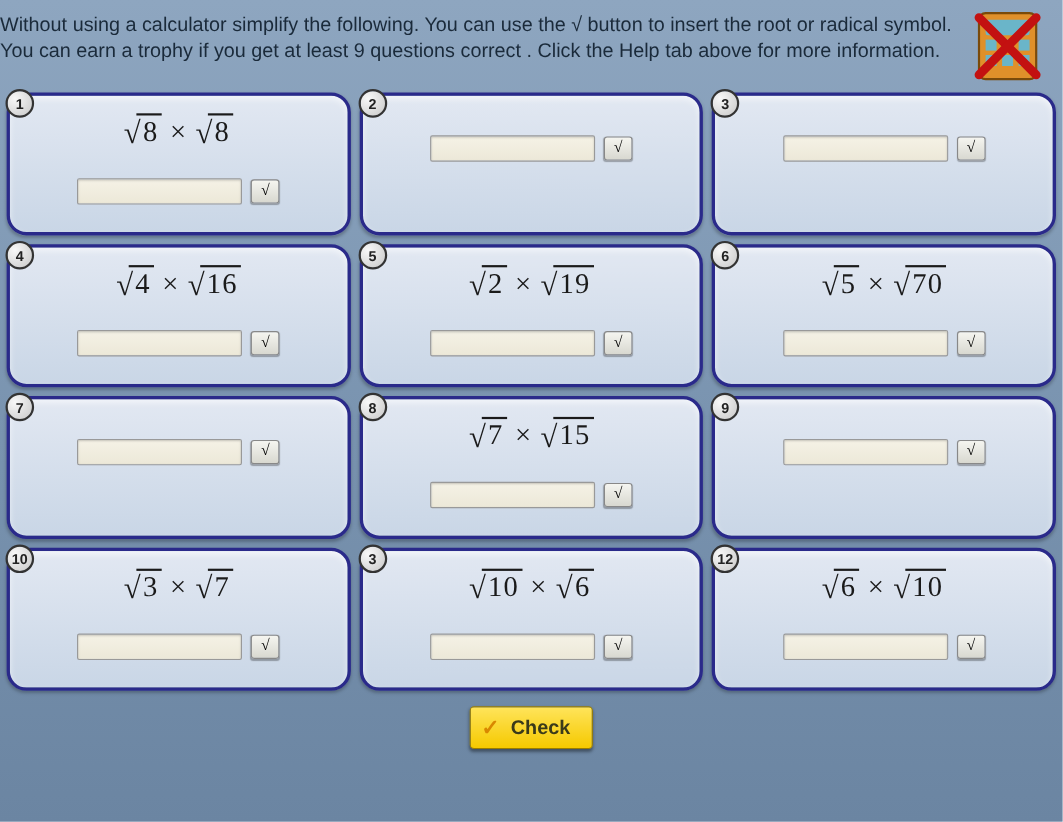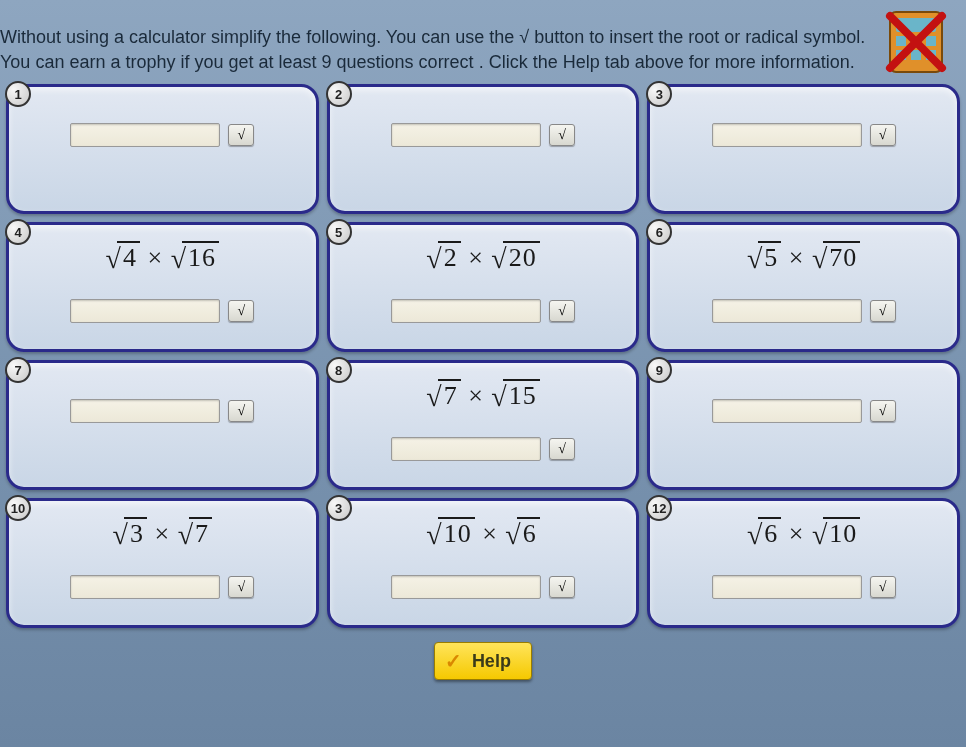--- a/index.html
+++ b/index.html
@@ -6,21 +6,21 @@
 body {
   font-family: Verdana, Geneva, sans-serif;
   background: linear-gradient(180deg, #8ea6c0 0%, #7a94b0 50%, #6b85a2 100%);
   width: 966px;
   height: 747px;
   overflow: hidden;
   position: relative;
 }
 .header {
   display: flex;
-  align-items: flex-end;
+  align-items: flex-start;
   padding: 10px 10px 10px 0;
   gap: 12px;
 }
 .instructions {
   flex: 1;
   color: #1a2a3a;
   font-size: 18px;
   line-height: 1.35;
   font-weight: 500;
 }
@@ -151,20 +151,25 @@
       <line x1="6" y1="6" x2="58" y2="58" stroke="#c31111" stroke-width="8" stroke-linecap="round"></line>
       <line x1="58" y1="6" x2="6" y2="58" stroke="#c31111" stroke-width="8" stroke-linecap="round"></line>
     </svg>
   </div>
 </div>
 
 <div class="grid">
 
   <div class="card">
     <div class="card-num">1</div>
+    <div class="expr">
+      <span class="sqrt"><span class="radical">√</span><span class="radicand">8</span></span>
+      ×
+      <span class="sqrt"><span class="radical">√</span><span class="radicand">8</span></span>
+    </div>
     <div class="answer-row">
       <input class="answer-input" style="">
       <button class="sqrt-btn">√</button>
     </div>
   </div>
 
   <div class="card">
     <div class="card-num">2</div>
     <div class="answer-row">
       <input class="answer-input" style="">
@@ -191,21 +196,21 @@
       <input class="answer-input" style="">
       <button class="sqrt-btn">√</button>
     </div>
   </div>
 
   <div class="card">
     <div class="card-num">5</div>
     <div class="expr">
       <span class="sqrt"><span class="radical">√</span><span class="radicand">2</span></span>
       ×
-      <span class="sqrt"><span class="radical">√</span><span class="radicand">20</span></span>
+      <span class="sqrt"><span class="radical">√</span><span class="radicand">19</span></span>
     </div>
     <div class="answer-row">
       <input class="answer-input" style="">
       <button class="sqrt-btn">√</button>
     </div>
   </div>
 
   <div class="card">
     <div class="card-num">6</div>
     <div class="expr">
@@ -285,15 +290,15 @@
       <input class="answer-input" style="">
       <button class="sqrt-btn">√</button>
     </div>
   </div>
 
 </div>
 
 <div class="check-row">
   <button class="check-btn">
     <span class="check-icon">✓</span>
-    <span>Help</span>
+    <span>Check</span>
   </button>
 </div>
 
 </body></html>

